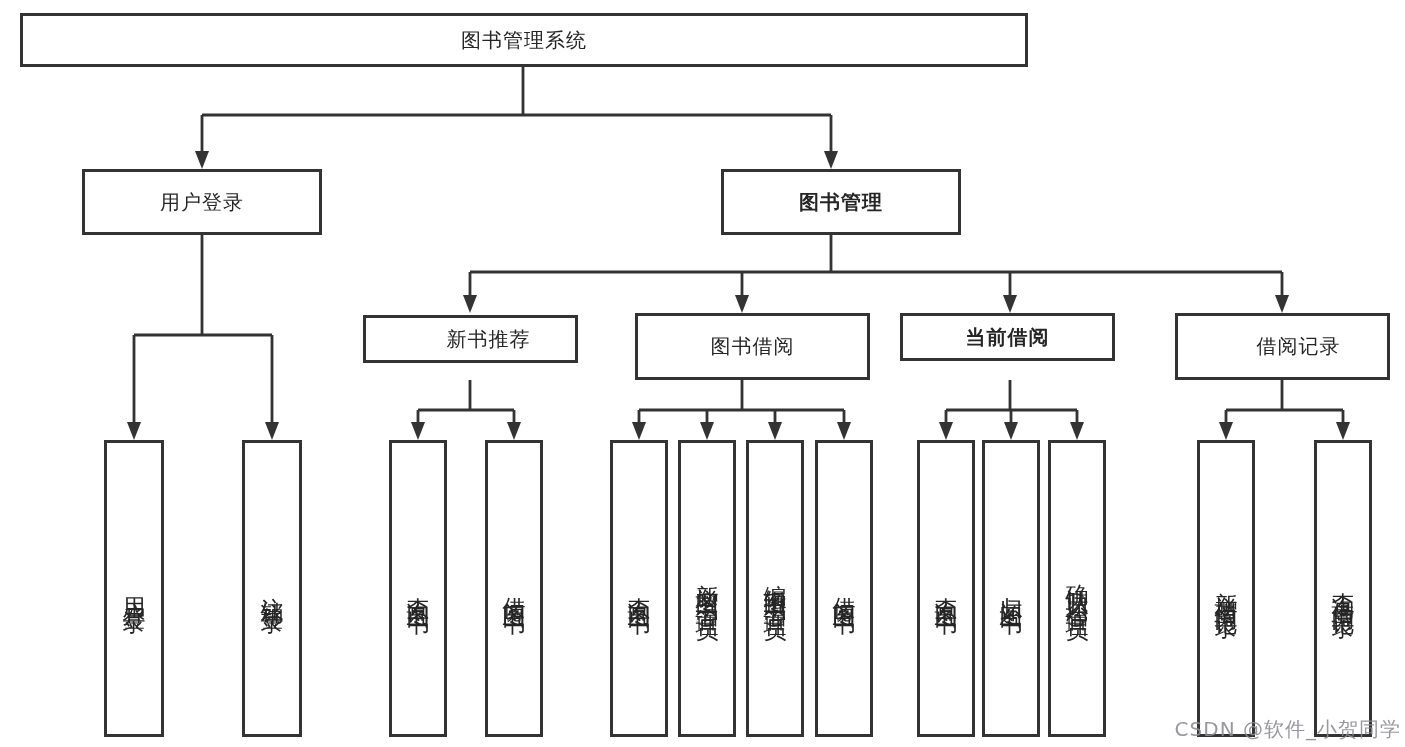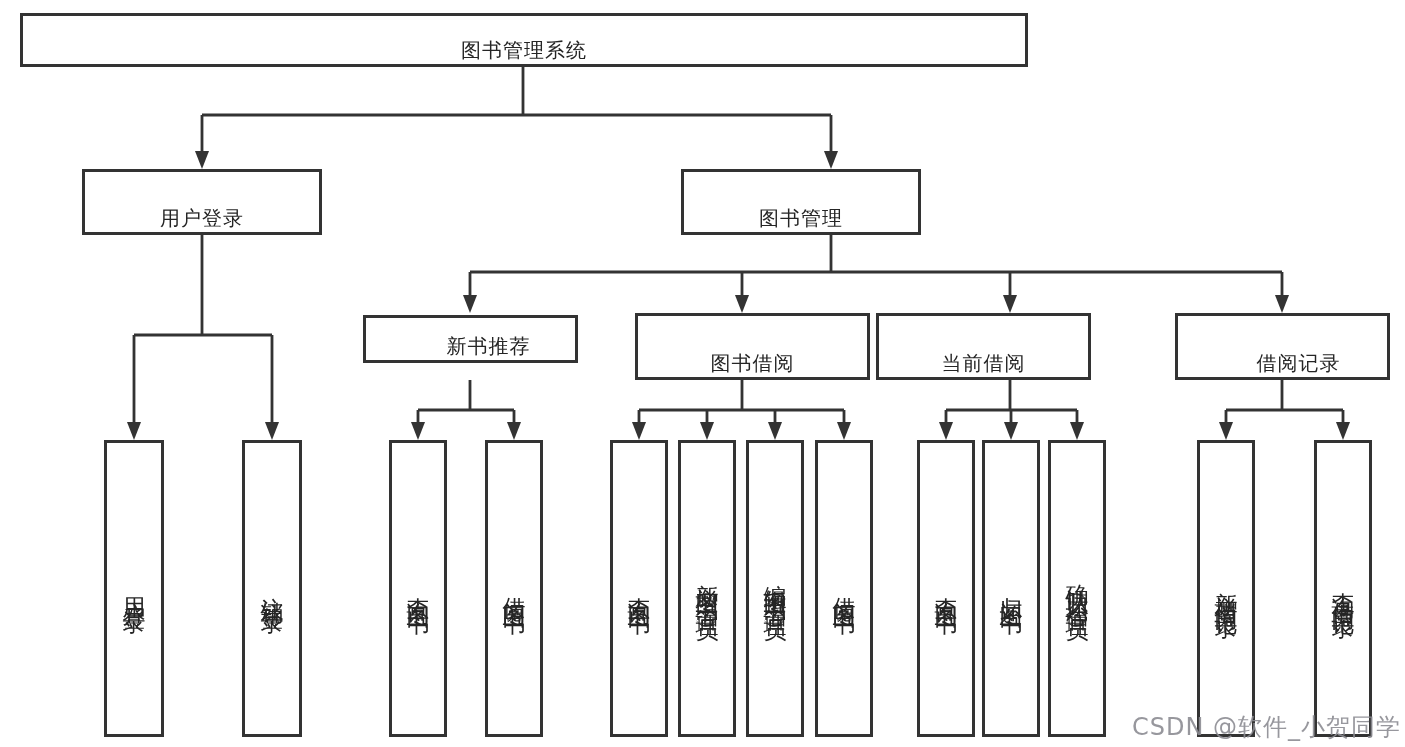--- a/index.html
+++ b/index.html
@@ -29,21 +29,21 @@
   #connectors polygon {
     fill: #333333;
     stroke: none;
   }
   .hbox {
     position: absolute;
     box-sizing: border-box;
     border: 3px solid #333333;
     background: #ffffff;
     display: flex;
-    align-items: flex-end;
+    align-items: center;
     justify-content: center;
   }
   .hbox .hlabel {
     font-size: 20px;
     color: #252525;
     letter-spacing: 1px;
     white-space: nowrap;
   }
   .vbox {
     position: absolute;
@@ -60,21 +60,21 @@
     font-size: 23px;
     letter-spacing: 5px;
     line-height: 1;
     color: #252525;
     white-space: nowrap;
   }
   #watermark {
     position: absolute;
     right: 4px;
     bottom: 4px;
-    font-size: 24px;
+    font-size: 20px;
     color: rgba(140, 140, 146, 0.9);
     letter-spacing: 1px;
     white-space: nowrap;
     z-index: 5;
   }
 </style>
 </head>
 <body>
 
 <div id="canvas">
@@ -122,31 +122,31 @@
     </g>
   </svg>
 
   <div class="hbox" style="left:20px; top:13px; width:1008px; height:54px;">
     <span class="hlabel">图书管理系统</span>
   </div>
 
   <div class="hbox" style="left:82px; top:169px; width:240px; height:66px;">
     <span class="hlabel">用户登录</span>
   </div>
-  <div class="hbox" style="left:681px; top:169px; width:240px; height:66px;">
+  <div class="hbox" style="left:721px; top:169px; width:240px; height:66px;font-weight:bold;">
     <span class="hlabel">图书管理</span>
   </div>
 
   <div class="hbox" style="left:363px; top:315px; width:215px; height:48px;padding-left:36px;">
     <span class="hlabel">新书推荐</span>
   </div>
   <div class="hbox" style="left:635px; top:313px; width:235px; height:67px;">
     <span class="hlabel">图书借阅</span>
   </div>
-  <div class="hbox" style="left:876px; top:313px; width:215px; height:67px;">
+  <div class="hbox" style="left:900px; top:313px; width:215px; height:48px;font-weight:bold;">
     <span class="hlabel">当前借阅</span>
   </div>
   <div class="hbox" style="left:1175px; top:313px; width:215px; height:67px;padding-left:32px;">
     <span class="hlabel">借阅记录</span>
   </div>
 
   <div class="vbox" style="left:104px; top:440px; width:60px; height:297px;">
     <span class="vlabel">用户登录</span>
   </div>
   <div class="vbox" style="left:242px; top:440px; width:60px; height:297px;">

